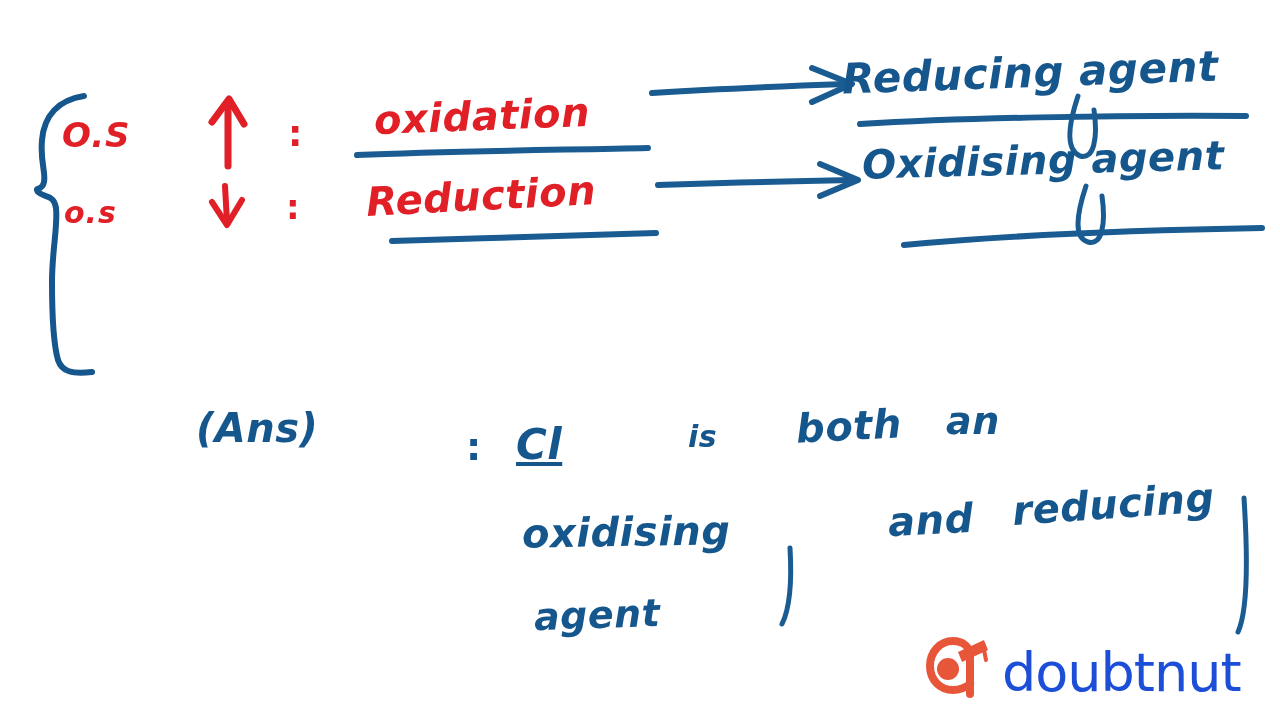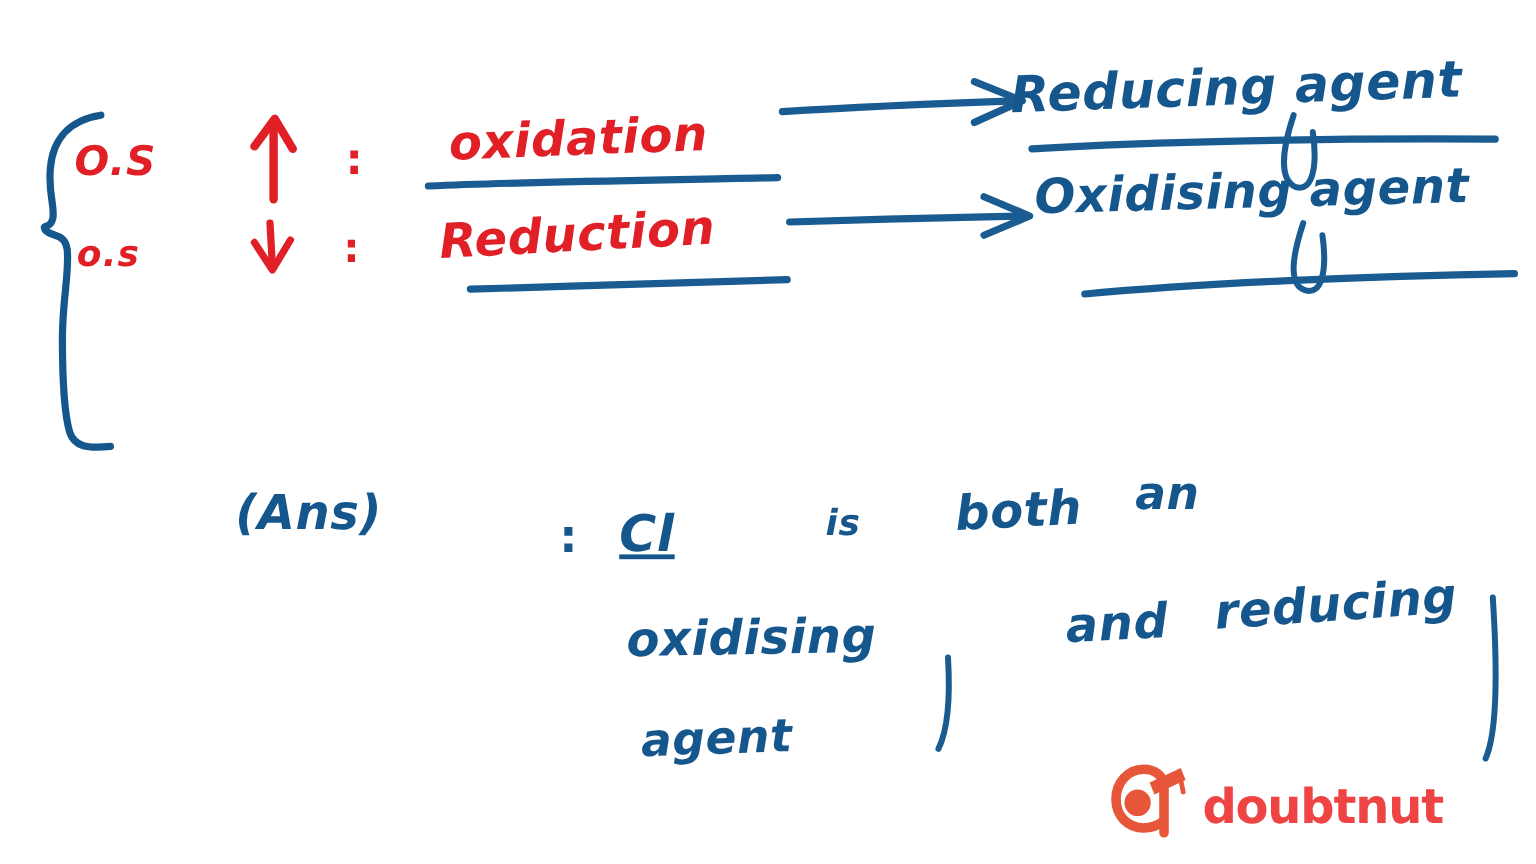--- a/index.html
+++ b/index.html
@@ -52,40 +52,40 @@
   
   #w-reducing-agent  { left: 842px; top: 52px;  font-size: 42px; transform: rotate(-2deg); }
   #w-oxidising-agent { left: 862px; top: 140px; font-size: 40px; transform: rotate(-1.5deg); }
 
   
   #a-ans      { left: 196px; top: 408px; font-size: 40px; }
   #a-colon    { left: 466px; top: 428px; font-size: 38px; font-style: normal; }
   #a-cl       { left: 516px; top: 424px; font-size: 42px; text-decoration: underline; }
   #a-is       { left: 688px; top: 422px; font-size: 30px; }
   #a-both     { left: 796px; top: 406px; font-size: 40px; transform: rotate(-3deg); }
-  #a-an       { left: 946px; top: 392px; font-size: 38px; }
+  #a-an       { left: 946px; top: 402px; font-size: 38px; }
   #a-oxidising{ left: 522px; top: 512px; font-size: 40px; transform: rotate(-1deg); }
   #a-and      { left: 888px; top: 500px; font-size: 40px; transform: rotate(-3deg); }
   #a-reducing { left: 1012px;top: 484px; font-size: 40px; transform: rotate(-4deg); }
   #a-agent    { left: 534px; top: 596px; font-size: 38px; transform: rotate(-2deg); }
 
   
   #logo {
     position: absolute;
     left: 918px;
     top: 636px;
     display: flex;
     align-items: center;
     gap: 10px;
   }
   #logo-word {
     font-family: "DejaVu Sans", sans-serif;
-    font-size: 40px;
-    font-weight: 700;
-    color: #ef4444;
+    font-size: 54px;
+    font-weight: 400;
+    color: #1d4ed8;
     letter-spacing: -1px;
     line-height: 1;
   }
 </style>
 </head>
 <body>
 
 <svg id="canvas" viewBox="0 0 1280 720" xmlns="http://www.w3.org/2000/svg">
 
   <path d="M 84 96

